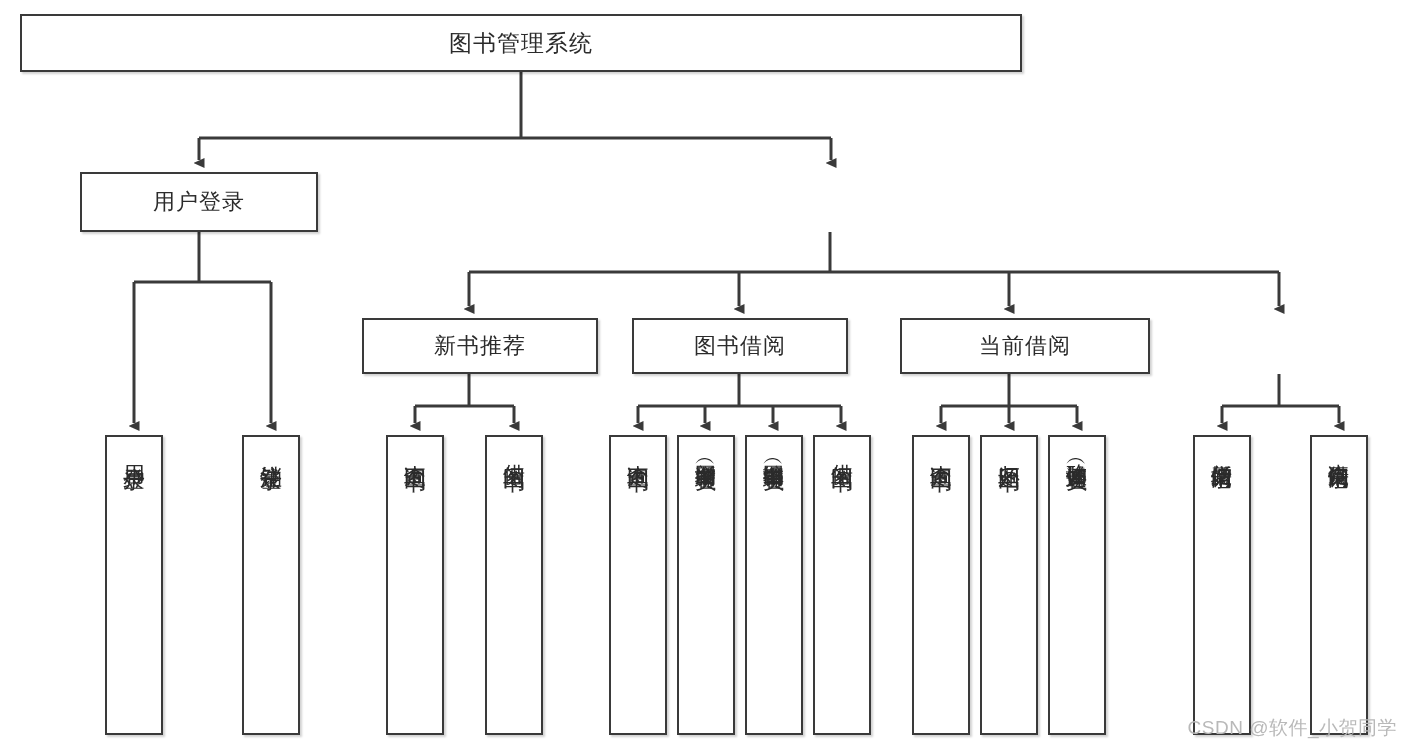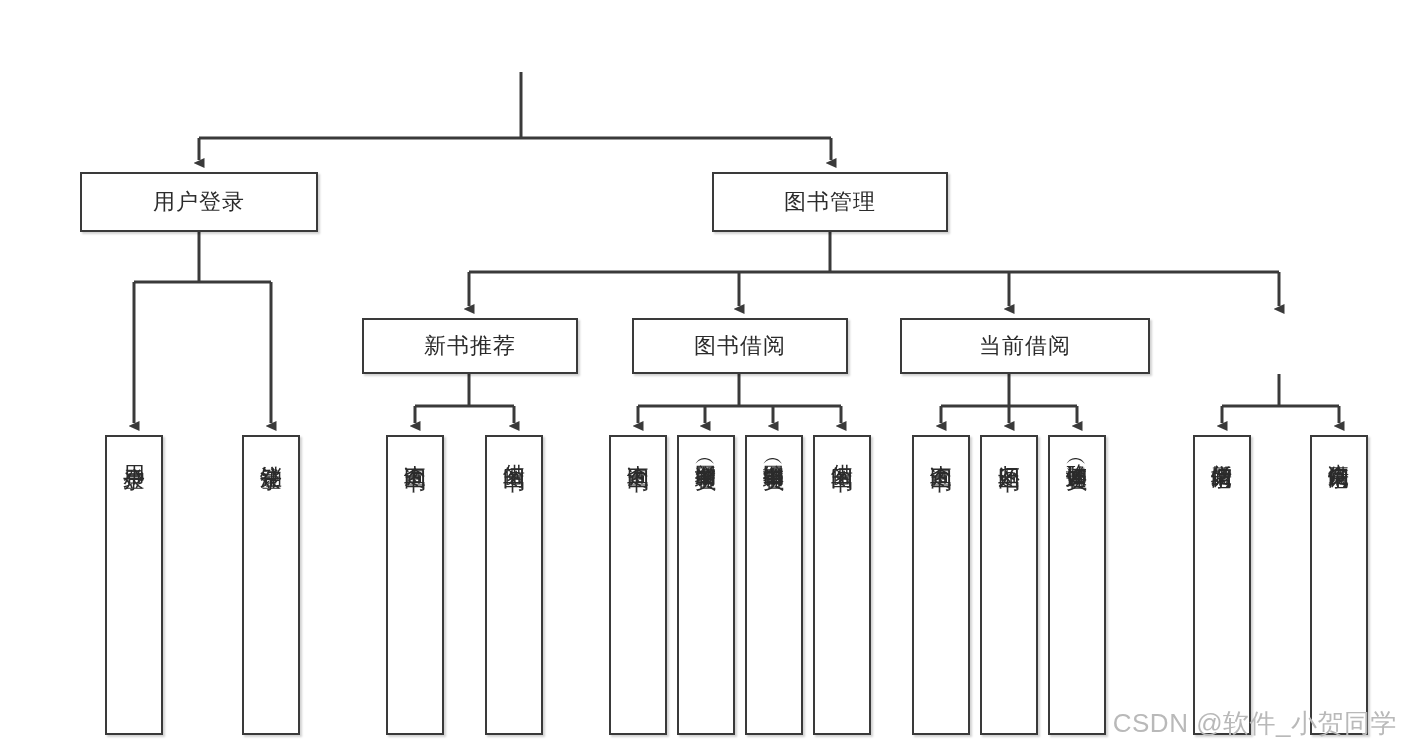--- a/index.html
+++ b/index.html
@@ -65,21 +65,21 @@
   }
   .node.leaf.tall .label {
     font-size: 21px;
     line-height: 1.2;
     letter-spacing: 1px;
   }
   #watermark {
     position: absolute;
     right: 8px;
     bottom: 6px;
-    font-size: 26px;
+    font-size: 19px;
     color: #b9b9b9;
     letter-spacing: 0.5px;
     white-space: nowrap;
   }
 </style>
 </head>
 <body>
 
 <div id="canvas">
 
@@ -126,30 +126,30 @@
       <path d="M1009,406 L1009,423" marker-end="url(#arrow)"></path>
       <path d="M1077,406 L1077,423" marker-end="url(#arrow)"></path>
 
       <path d="M1279,374 L1279,406"></path>
       <path d="M1222,406 L1339,406"></path>
       <path d="M1222,406 L1222,423" marker-end="url(#arrow)"></path>
       <path d="M1339,406 L1339,423" marker-end="url(#arrow)"></path>
     </g>
   </svg>
 
+  <div class="node root horiz" style="left:20px; top:14px; width:1002px; height:58px;">
+    <span class="label">图书管理系统</span>
+  </div>
 
   <div class="node horiz" style="left:80px; top:172px; width:238px; height:60px;">
     <span class="label">用户登录</span>
   </div>
 
-  <div class="node horiz" style="left:712px; top:172px; width:236px; height:60px;">
-    <span class="label">图书管理</span>
-  </div>
-
-  <div class="node horiz" style="left:362px; top:318px; width:216px; height:56px;">
+
+  <div class="node horiz" style="left:362px; top:318px; width:236px; height:56px;">
     <span class="label">新书推荐</span>
   </div>
 
   <div class="node horiz" style="left:632px; top:318px; width:216px; height:56px;">
     <span class="label">图书借阅</span>
   </div>
 
   <div class="node horiz" style="left:900px; top:318px; width:250px; height:56px;">
     <span class="label">当前借阅</span>
   </div>

